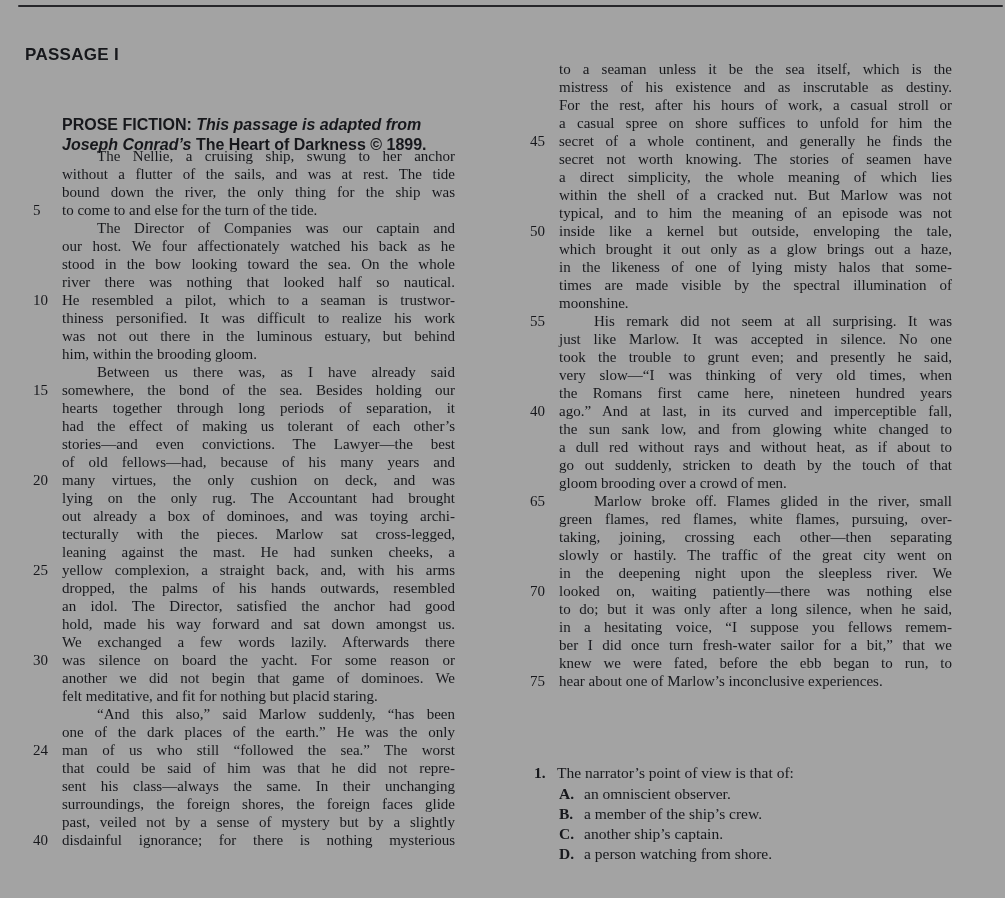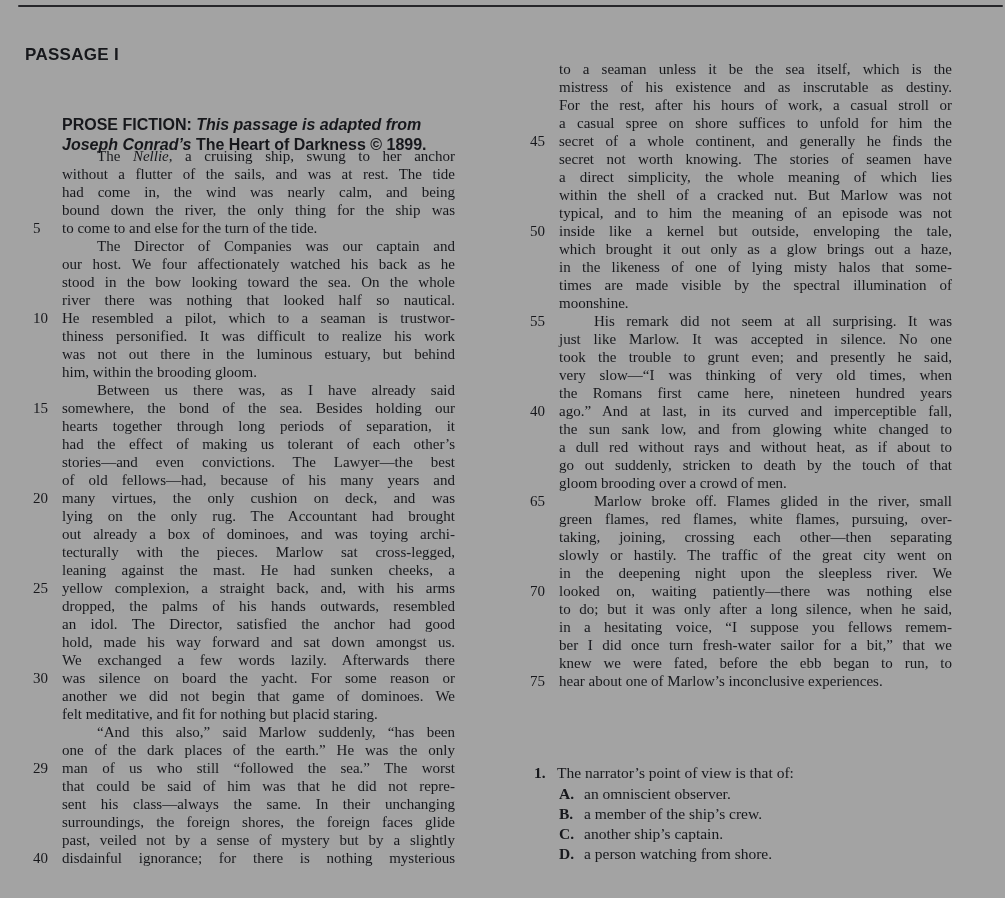--- a/index.html
+++ b/index.html
@@ -28,21 +28,21 @@
   #col-left{left:33px;top:147px;}
   #col-right{left:530px;top:60px;}
   .pline{display:flex;height:18px;line-height:18px;}
   .lnum{flex:0 0 29px;width:29px;font-size:15px;text-align:left;}
   .ltext{
     flex:0 0 393px;width:393px;box-sizing:border-box;
     text-align:justify;text-align-last:justify;
   }
   .ltext.pend{text-align-last:left;}
   .ltext.ind{padding-left:35px;}
-  .em{font-style:italic;}
+  .em{}
   .question{
     position:absolute;left:534px;top:763px;font-size:15.5px;
   }
   .qstem-row{display:flex;line-height:20px;}
   .qnum{font-weight:700;flex:0 0 23px;width:23px;}
   .qstem{}
   #options{margin-top:1px;margin-left:25px;}
   .qoption{display:flex;line-height:20px;}
   .qletter{font-weight:700;flex:0 0 25px;width:25px;}
 </style>
@@ -66,24 +66,20 @@
       <div class="pline">
         <span class="lnum"></span>
         <span class="ltext ind"><span>The </span><span class="em">Nellie</span><span>, a cruising ship, swung to her anchor</span></span>
       </div>
       <div class="pline">
         <span class="lnum"></span>
         <span class="ltext"><span>without a flutter of the sails, and was at rest. The tide</span></span>
       </div>
       <div class="pline">
         <span class="lnum"></span>
-        <span class="ltext"><span>had come in, the wind was nearly calm, and being</span></span>
-      </div>
-      <div class="pline">
-        <span class="lnum"></span>
         <span class="ltext"><span>bound down the river, the only thing for the ship was</span></span>
       </div>
       <div class="pline">
         <span class="lnum">5</span>
         <span class="ltext pend"><span>to come to and else for the turn of the tide.</span></span>
       </div>
       <div class="pline">
         <span class="lnum"></span>
         <span class="ltext ind"><span>The Director of Companies was our captain and</span></span>
       </div>
@@ -193,21 +189,21 @@
       </div>
       <div class="pline">
         <span class="lnum"></span>
         <span class="ltext ind"><span>“And this also,” said Marlow suddenly, “has been</span></span>
       </div>
       <div class="pline">
         <span class="lnum"></span>
         <span class="ltext"><span>one of the dark places of the earth.” He was the only</span></span>
       </div>
       <div class="pline">
-        <span class="lnum">29</span>
+        <span class="lnum">24</span>
         <span class="ltext"><span>man of us who still “followed the sea.” The worst</span></span>
       </div>
       <div class="pline">
         <span class="lnum"></span>
         <span class="ltext"><span>that could be said of him was that he did not repre-</span></span>
       </div>
       <div class="pline">
         <span class="lnum"></span>
         <span class="ltext"><span>sent his class—always the same. In their unchanging</span></span>
       </div>

